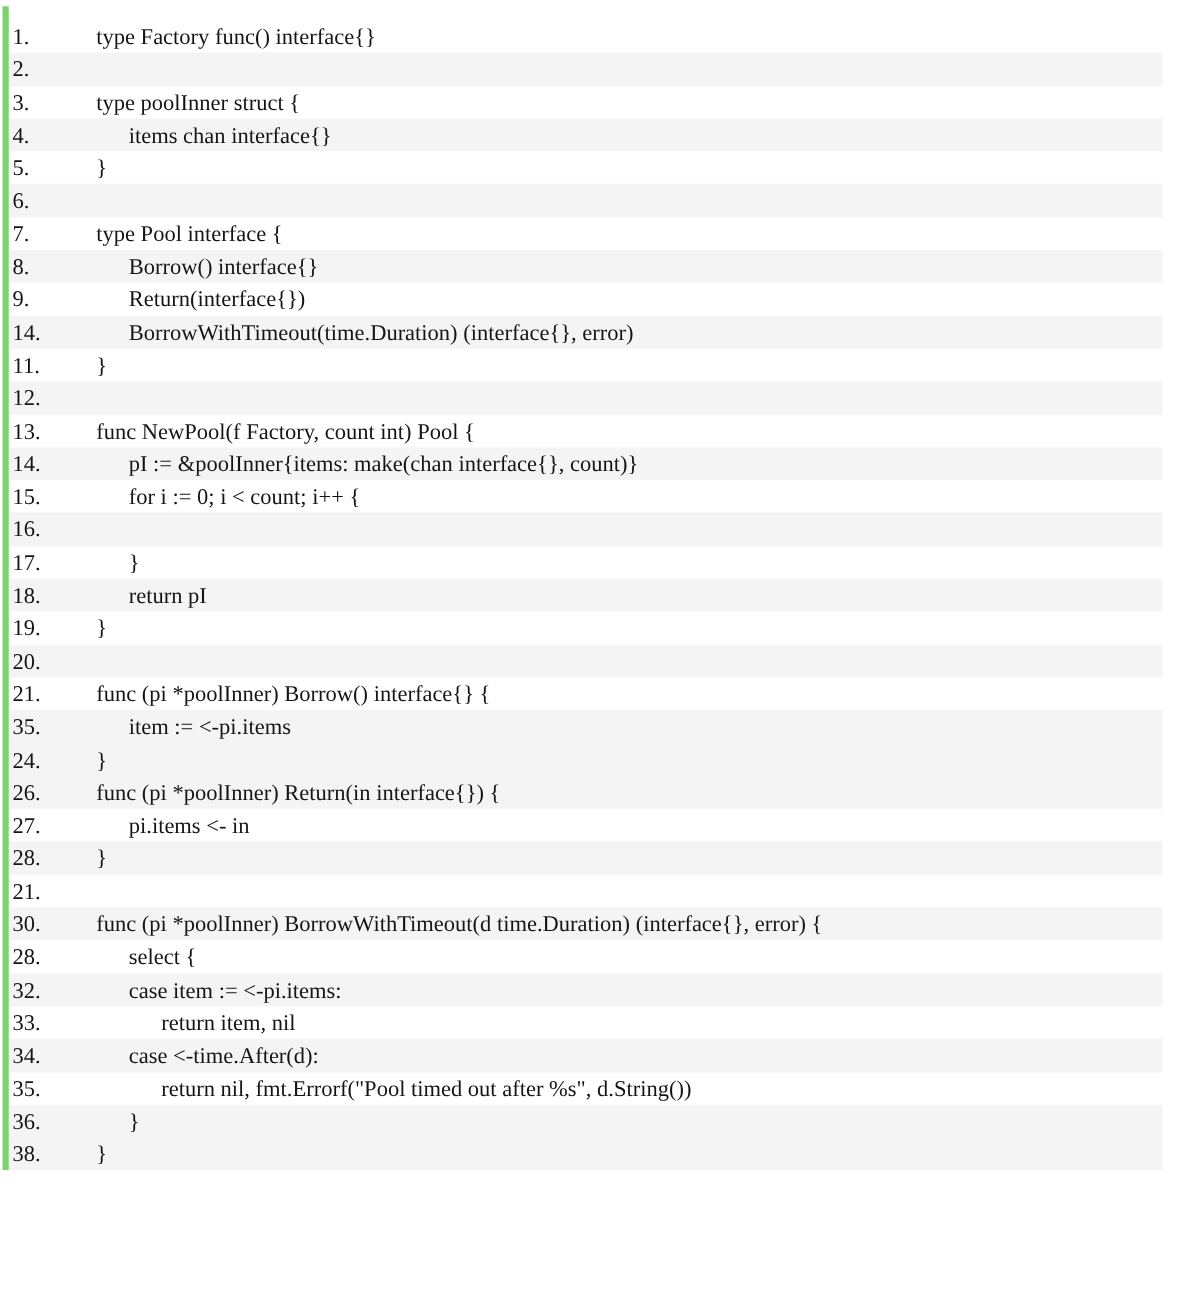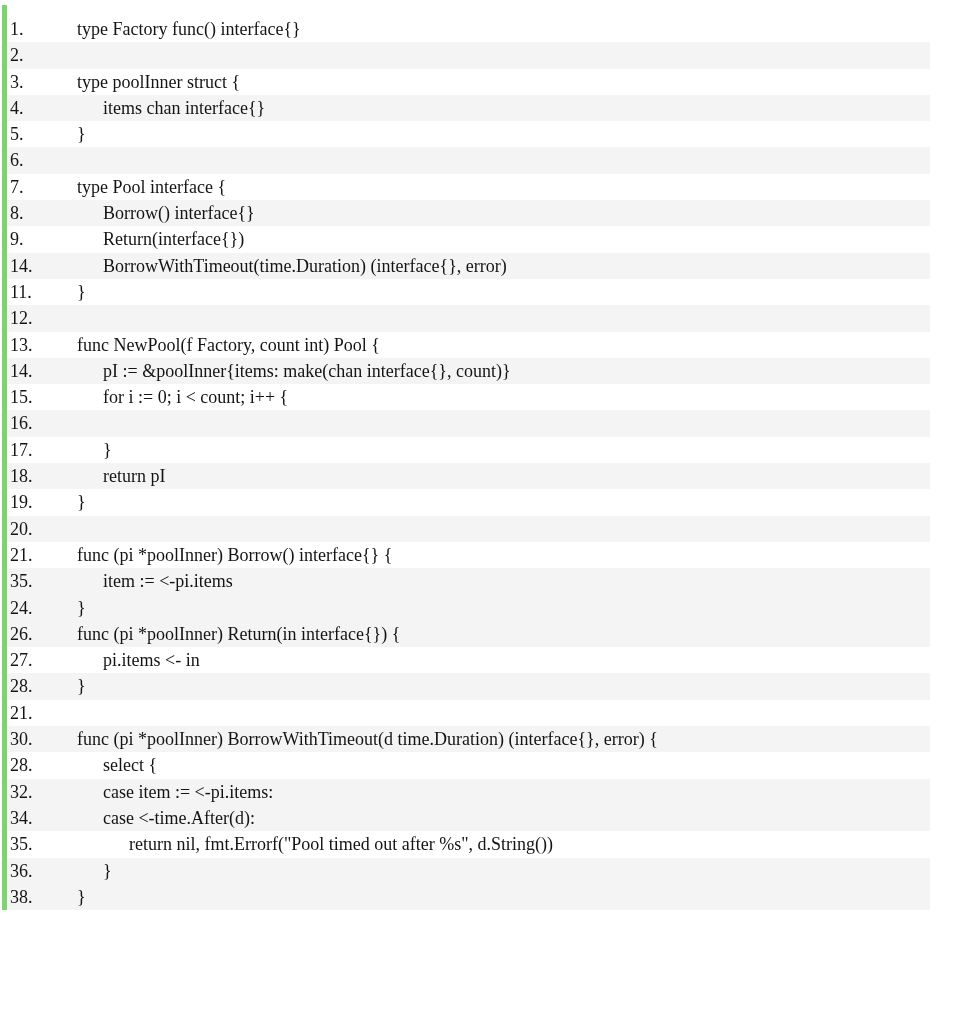--- a/index.html
+++ b/index.html
@@ -213,20 +213,24 @@
   <div class="code-row">
     <span class="line-num">28.</span>
     <span class="line-code">	select {</span>
   </div>
 
   <div class="code-row alt">
     <span class="line-num">32.</span>
     <span class="line-code">	case item := &lt;-pi.items:</span>
   </div>
 
+  <div class="code-row">
+    <span class="line-num">33.</span>
+    <span class="line-code">		return item, nil</span>
+  </div>
 
   <div class="code-row alt">
     <span class="line-num">34.</span>
     <span class="line-code">	case &lt;-time.After(d):</span>
   </div>
 
   <div class="code-row">
     <span class="line-num">35.</span>
     <span class="line-code">		return nil, fmt.Errorf("Pool timed out after %s", d.String())</span>
   </div>

